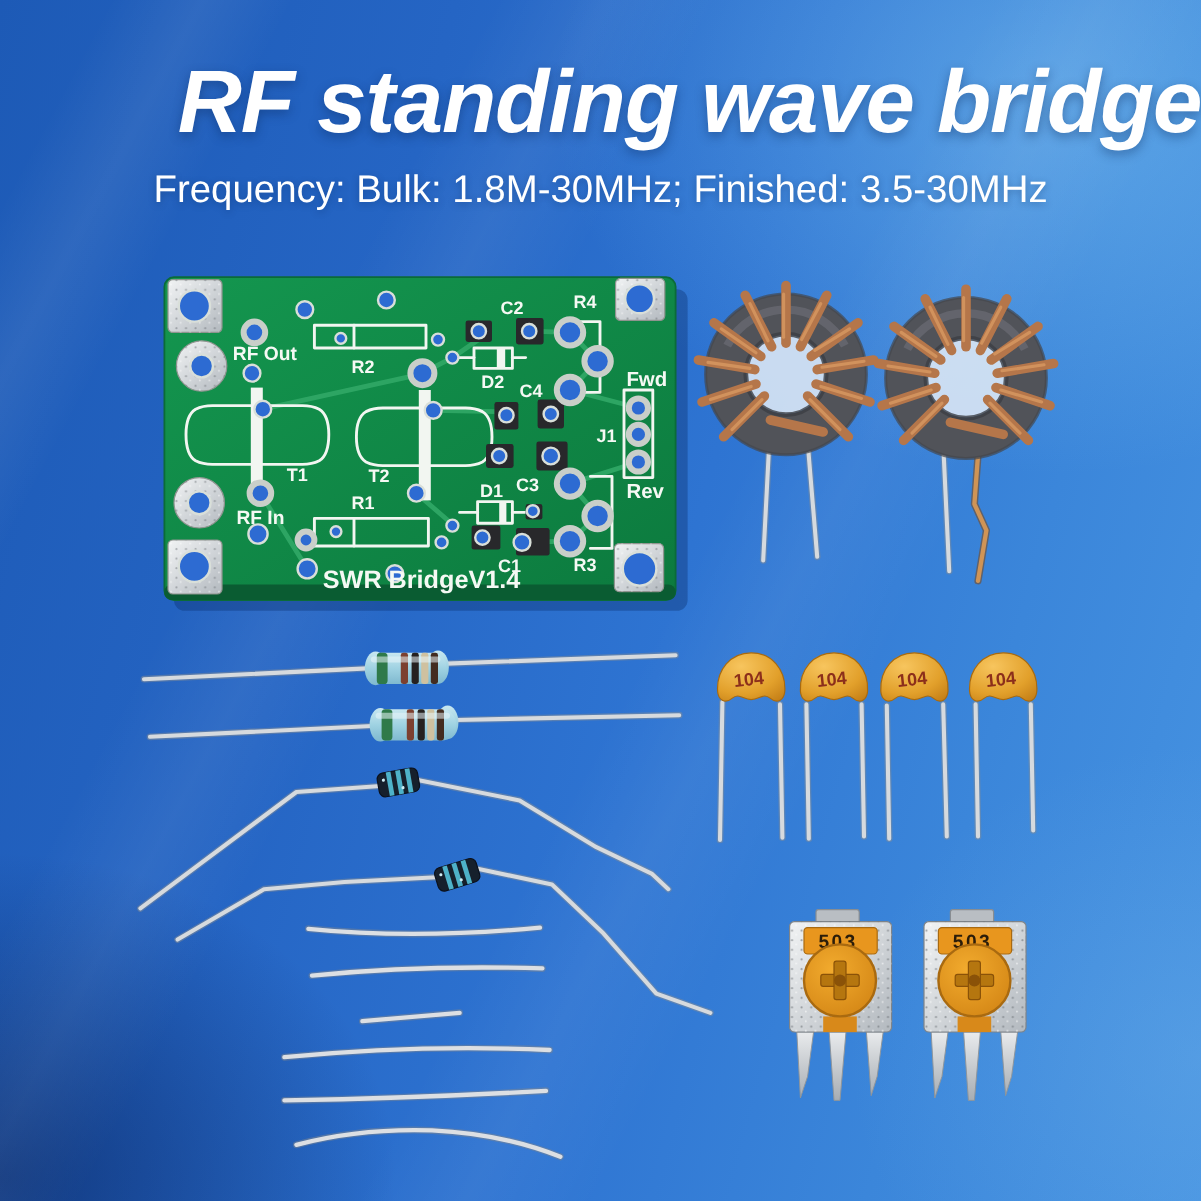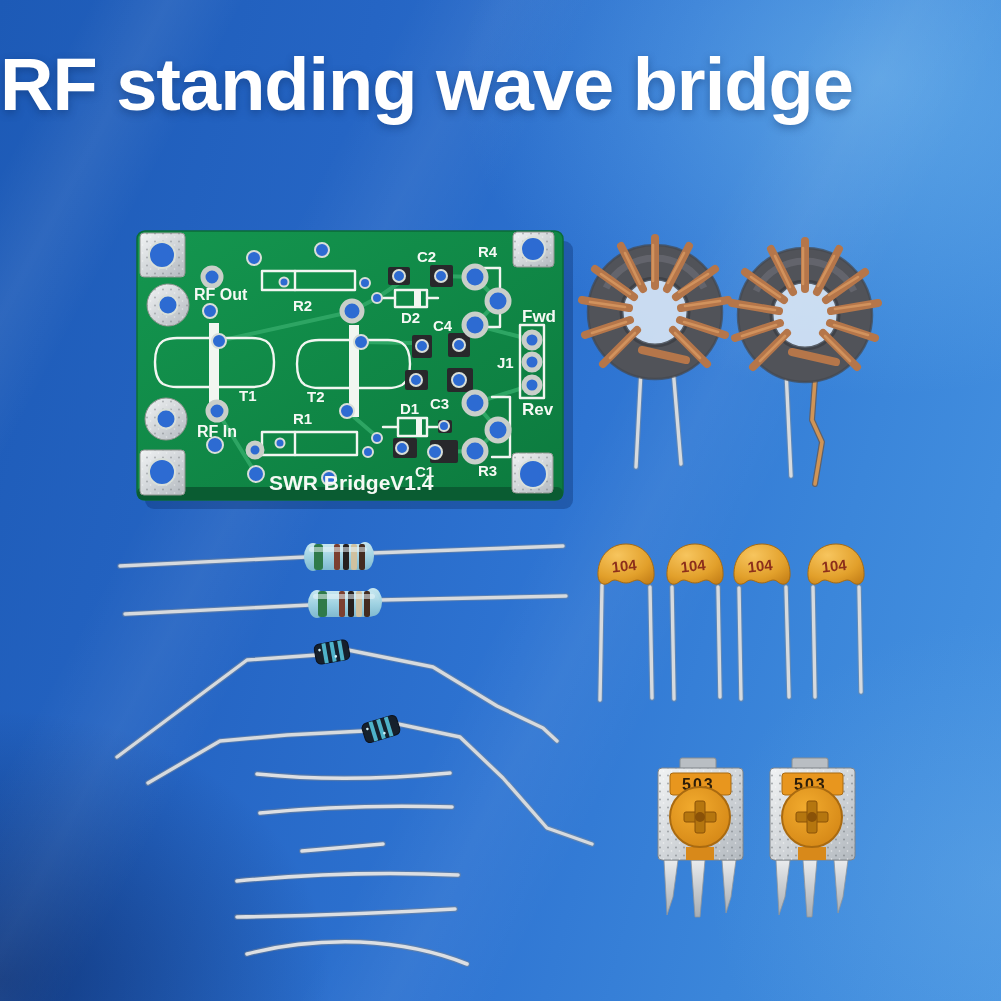--- a/index.html
+++ b/index.html
@@ -7,23 +7,23 @@
   .stage{position:relative;width:1001px;height:1001px;
     background:
       radial-gradient(60% 45% at 88% 8%, rgba(125,195,242,.50), rgba(125,195,242,0) 70%),
       radial-gradient(55% 45% at 0% 98%, rgba(6,30,85,.60), rgba(6,30,85,0) 60%),
       radial-gradient(45% 40% at 100% 88%, rgba(110,175,232,.35), rgba(110,175,232,0) 65%),
       linear-gradient(105deg,#1d5ab6 0%,#2565c4 30%,#2e74d2 55%,#3b86da 78%,#4794e2 100%);}
   .streaks{position:absolute;inset:0;pointer-events:none;
     background:linear-gradient(118deg, transparent 6%, rgba(255,255,255,.07) 11%, transparent 16%,
       transparent 27%, rgba(255,255,255,.06) 33%, transparent 39%,
       transparent 54%, rgba(255,255,255,.05) 60%, transparent 67%);}
-  .title{position:absolute;top:42px;left:0;width:1001px;text-align:left;color:#fff;
+  .title{position:absolute;top:42px;left:0;width:1001px;text-align:right;color:#fff;
     font-size:74px;font-weight:bold;letter-spacing:-1px;white-space:nowrap;
-    text-shadow:0 3px 9px rgba(10,40,90,.40);}
+    text-shadow:0 3px 9px rgba(10,40,90,.40);font-style:italic;}
   .subtitle{position:absolute;top:139px;left:0;width:1001px;text-align:center;color:#fff;
     font-size:32px;font-weight:normal;white-space:nowrap;text-shadow:0 2px 6px rgba(10,40,90,.35);}
   svg{position:absolute;inset:0;}
   
   .sk{stroke:#f2f6f1;stroke-width:2.4;fill:none;stroke-linejoin:round;stroke-linecap:round;}
   .skf{fill:#f2f6f1;}
   text.skt{fill:#f5f9f4;font-family:"Liberation Sans",sans-serif;font-weight:bold;}
   .hole{fill:#2d6bd2;stroke:#d9dfd9;stroke-width:2;}
   .ring{fill:#2d6bd2;stroke:#c9cfc9;stroke-width:5;}
   .pad{fill:#28282b;}
@@ -476,13 +476,14 @@
       <use href="#w1"></use>
       <use href="#w2"></use>
       <use href="#w3"></use>
       <use href="#w4"></use>
       <use href="#w5"></use>
       <use href="#w6"></use>
     </g>
   </svg>
 
   <div class="title">RF standing wave bridge</div>
+  <div class="subtitle">Frequency: Bulk: 1.8M-30MHz; Finished: 3.5-30MHz</div>
 </div>
 
 </body></html>

